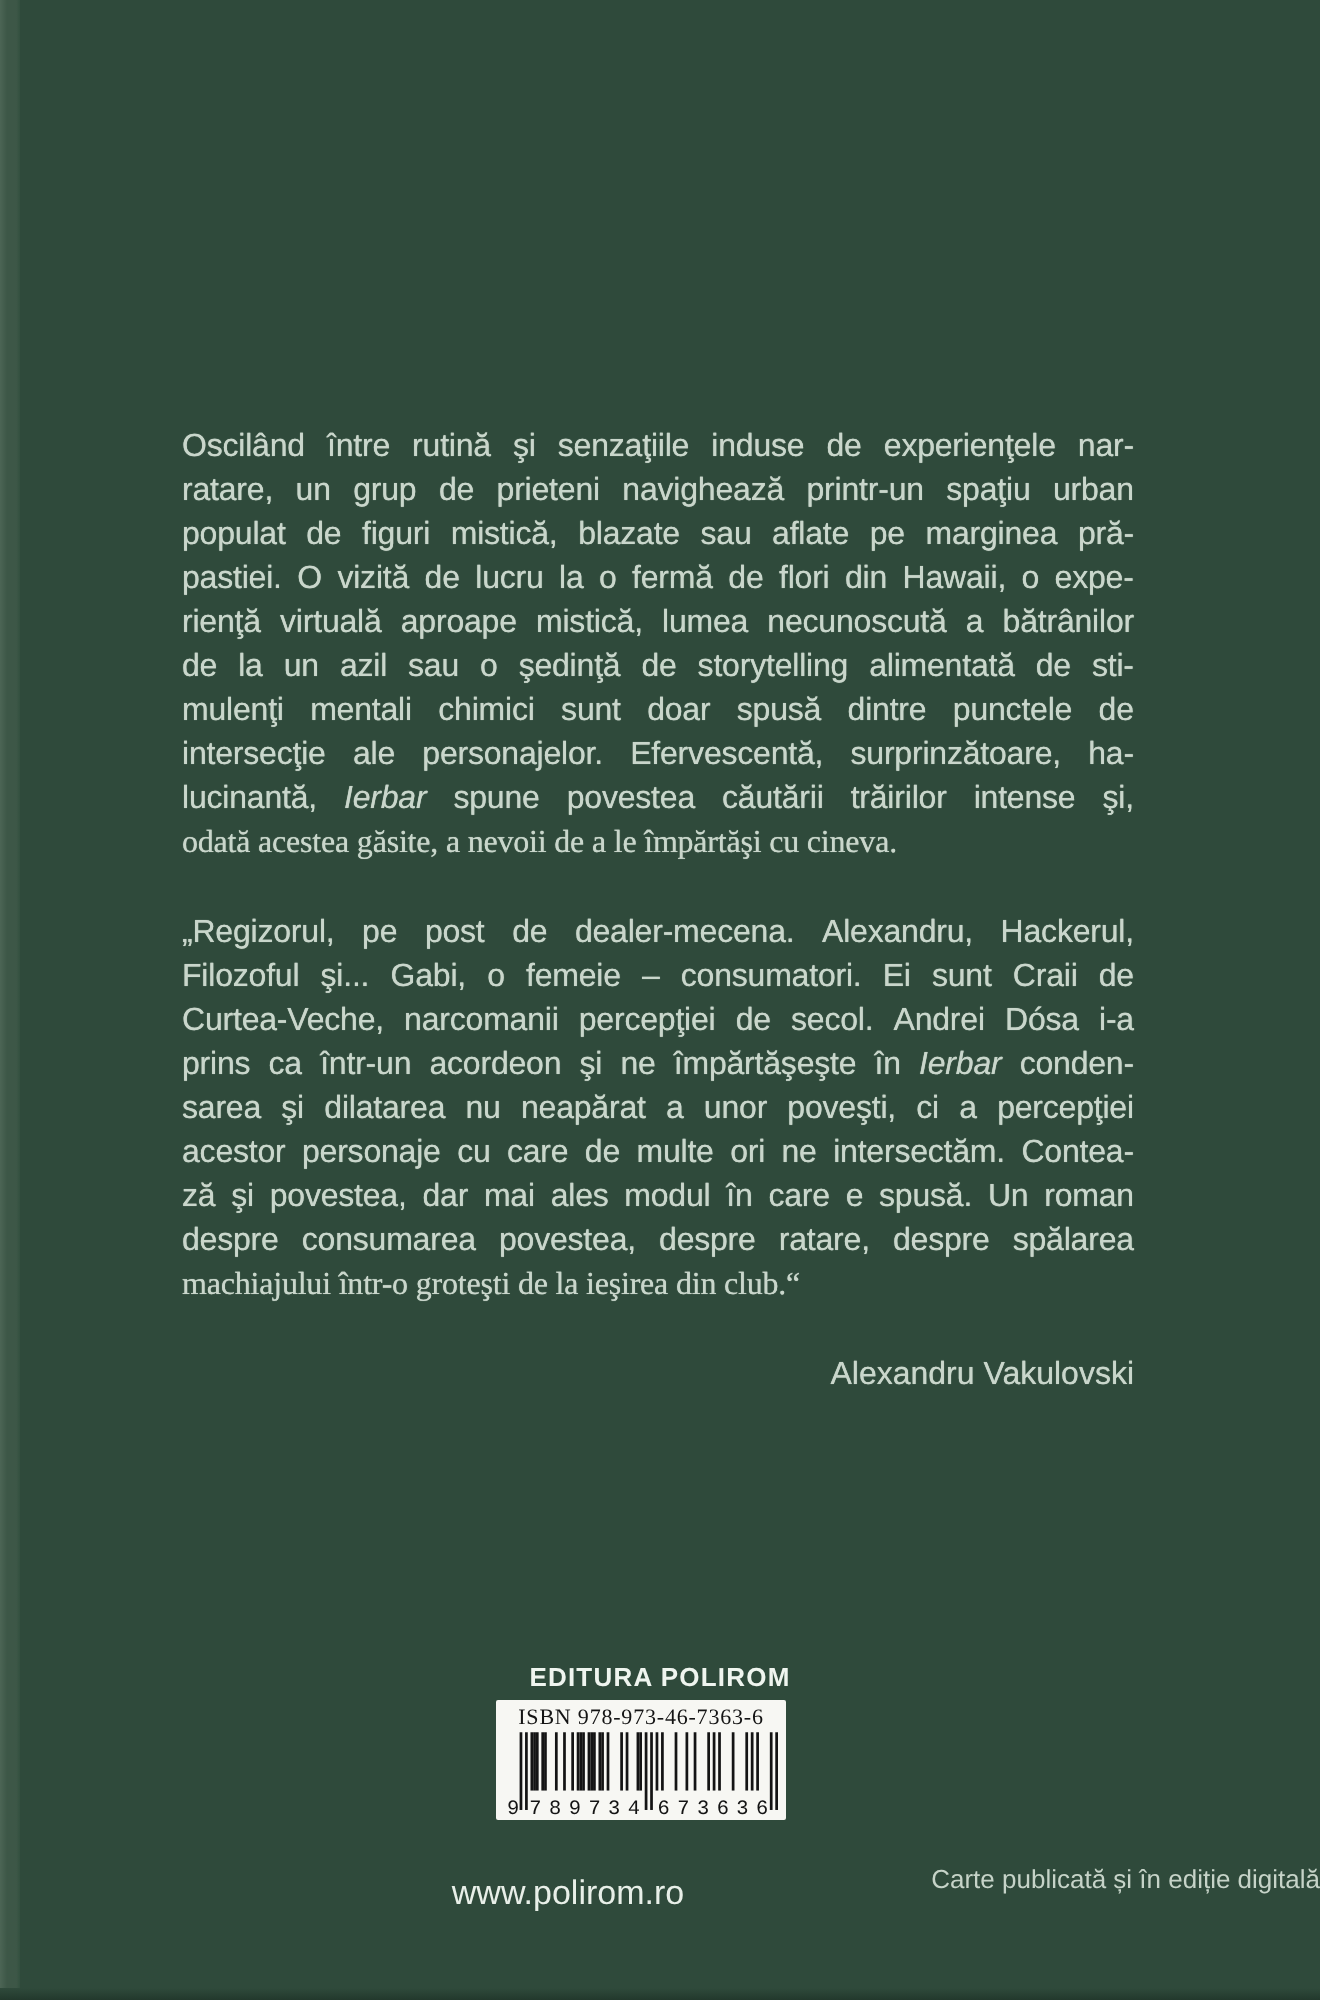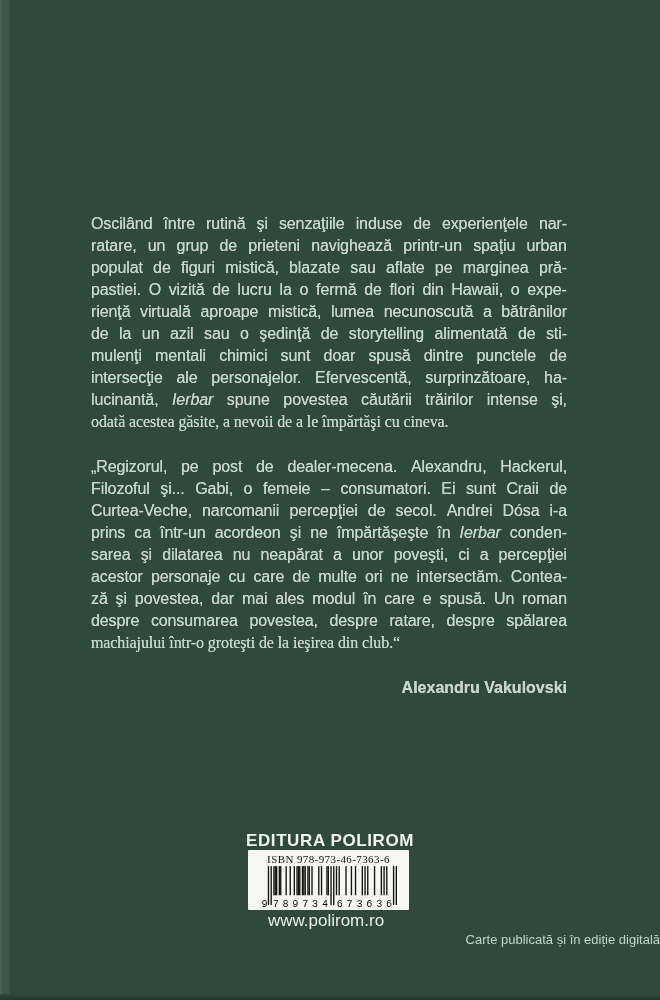--- a/index.html
+++ b/index.html
@@ -15,34 +15,34 @@
        background:linear-gradient(to right,var(--spine_highlight) 0%,var(--spine_mid) 35%,var(--spine_mid) 82%,var(--spine_edge) 100%);}
   .bottom-edge{position:absolute;left:0;bottom:0;width:660px;height:6px;
        background:linear-gradient(to bottom,var(--background),var(--bottom_edge));}
 
   .blurb{position:absolute;left:91px;top:177px;width:476px;color:var(--body_text);
        font-size:16px;line-height:22px;text-shadow:0 0 0.4px currentColor;letter-spacing:-0.1px;margin-top:36px;}
   .para{margin:0 0 23px 0;}
   .line{display:flex;justify-content:space-between;white-space:pre;}
   .line.last{display:block;white-space:normal;font-family:Liberation Serif, serif;}
   .line i{font-style:italic;}
-  .attribution{font-weight:bold;text-align:right;margin-top:2px;letter-spacing:0;}
+  .attribution{font-weight:normal;text-align:right;margin-top:2px;letter-spacing:0;}
 
   .logo{position:absolute;left:0;top:831px;width:660px;text-align:center;
-       color:var(--logo_text_color);font-weight:bold;font-size:17px;letter-spacing:0.6px;}
-  .isbn-box{position:absolute;left:248px;top:850px;width:161px;height:60px;
+       color:var(--logo_text_color);font-weight:bold;font-size:13px;letter-spacing:0.6px;}
+  .isbn-box{position:absolute;left:248px;top:850px;width:145px;height:60px;
        background:var(--box_background);box-sizing:border-box;padding-top:3px;border-radius:1px;}
   .isbn{font-family:"Liberation Serif","DejaVu Serif",serif;font-size:11px;letter-spacing:0.4px;
        color:var(--barcode_ink);text-align:center;line-height:12px;margin-bottom:1px;}
   .isbn-box svg{display:block;margin:0 auto;}
   .isbn-box svg rect{fill:var(--barcode_ink);}
   .isbn-box svg text{font-family:"Liberation Mono","DejaVu Sans Mono",monospace;
        font-size:10.5px;fill:var(--barcode_ink);}
-  .website{position:absolute;left:0;top:910px;width:568px;text-align:center;
-       color:var(--website_color);font-size:17px;line-height:22px;margin-left:42px;}
+  .website{position:absolute;left:0;top:936px;width:568px;text-align:center;
+       color:var(--website_color);font-size:17px;line-height:22px;}
   .note{position:absolute;left:0;top:932px;width:660px;text-align:right;
        color:var(--note_color);font-size:13px;line-height:15px;}
 </style>
 </head>
 <body>
 
 <div class="cover">
   <div class="spine-strip"></div>
 
   <div class="blurb">

